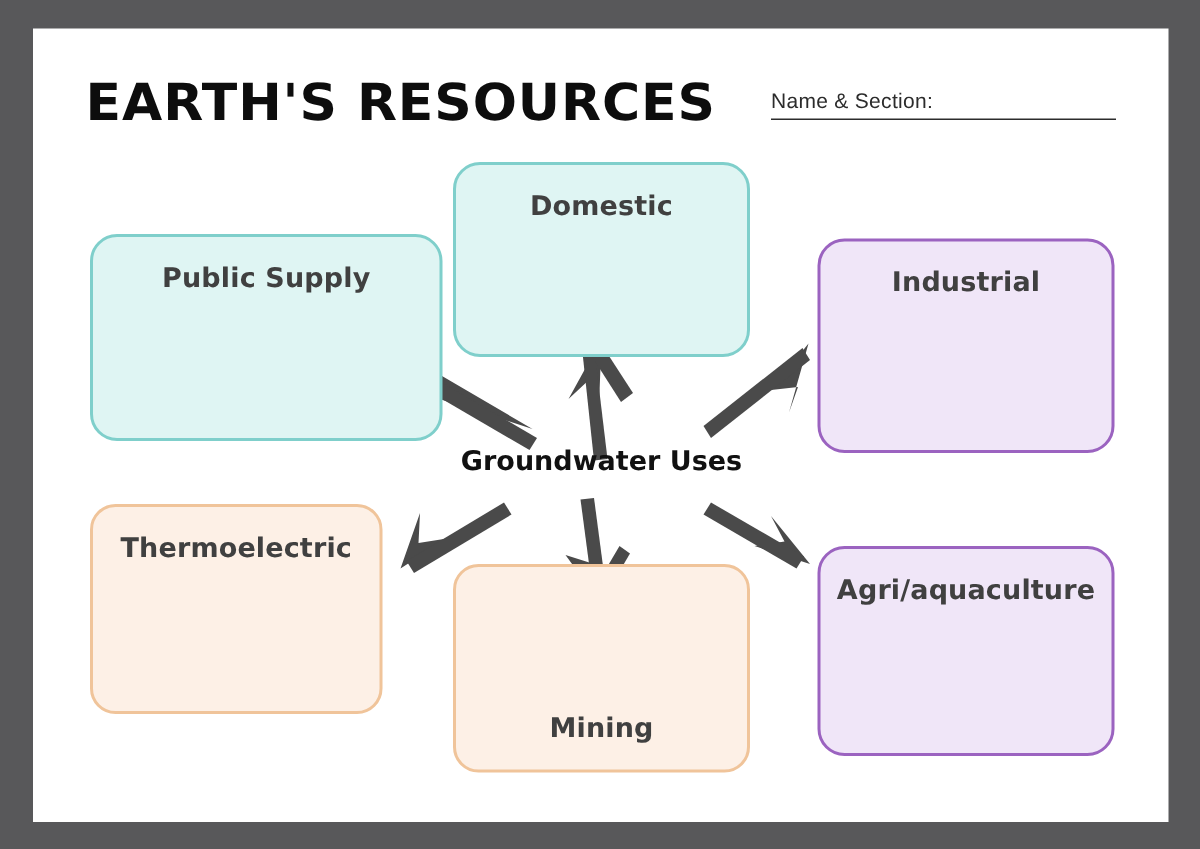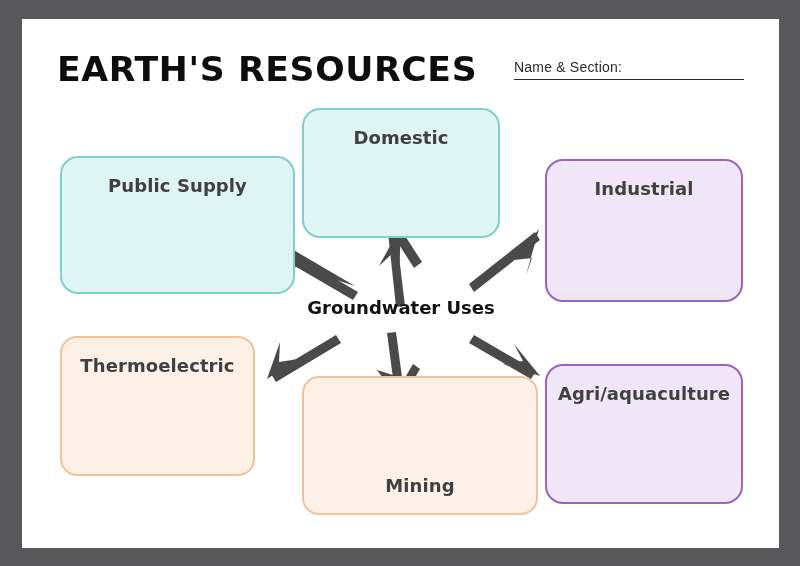--- a/index.html
+++ b/index.html
@@ -105,21 +105,21 @@
   
   .theme-cyan   { background: #dff5f3; border-color: #7fcfcb; }
   .theme-purple { background: #f0e6f8; border-color: #9b63c0; text-align: center; }
   .theme-peach  { background: #fdf0e6; border-color: #f0c49a; border-radius: 17px; }
 
   
   #node-public-supply    { left: 38px;  top: 137px; width: 235px; height: 138px; }
   #node-domestic         { left: 280px; top: 89px;  width: 198px; height: 130px; }
   #node-industrial       { left: 523px; top: 140px; width: 198px; height: 143px; }
   #node-thermoelectric   { left: 38px;  top: 317px; width: 195px; height: 140px; }
-  #node-mining           { left: 280px; top: 357px; width: 236px; height: 139px; }
+  #node-mining           { left: 280px; top: 357px; width: 198px; height: 139px; }
   #node-agri-aquaculture { left: 523px; top: 322px; width: 198px; height: 140px; margin-top: 23px; }
 
   
   #center-label {
     position: absolute;
     left: 280px;
     top: 278px;
     width: 198px;
     text-align: center;
     font-family: "DejaVu Sans", sans-serif;

